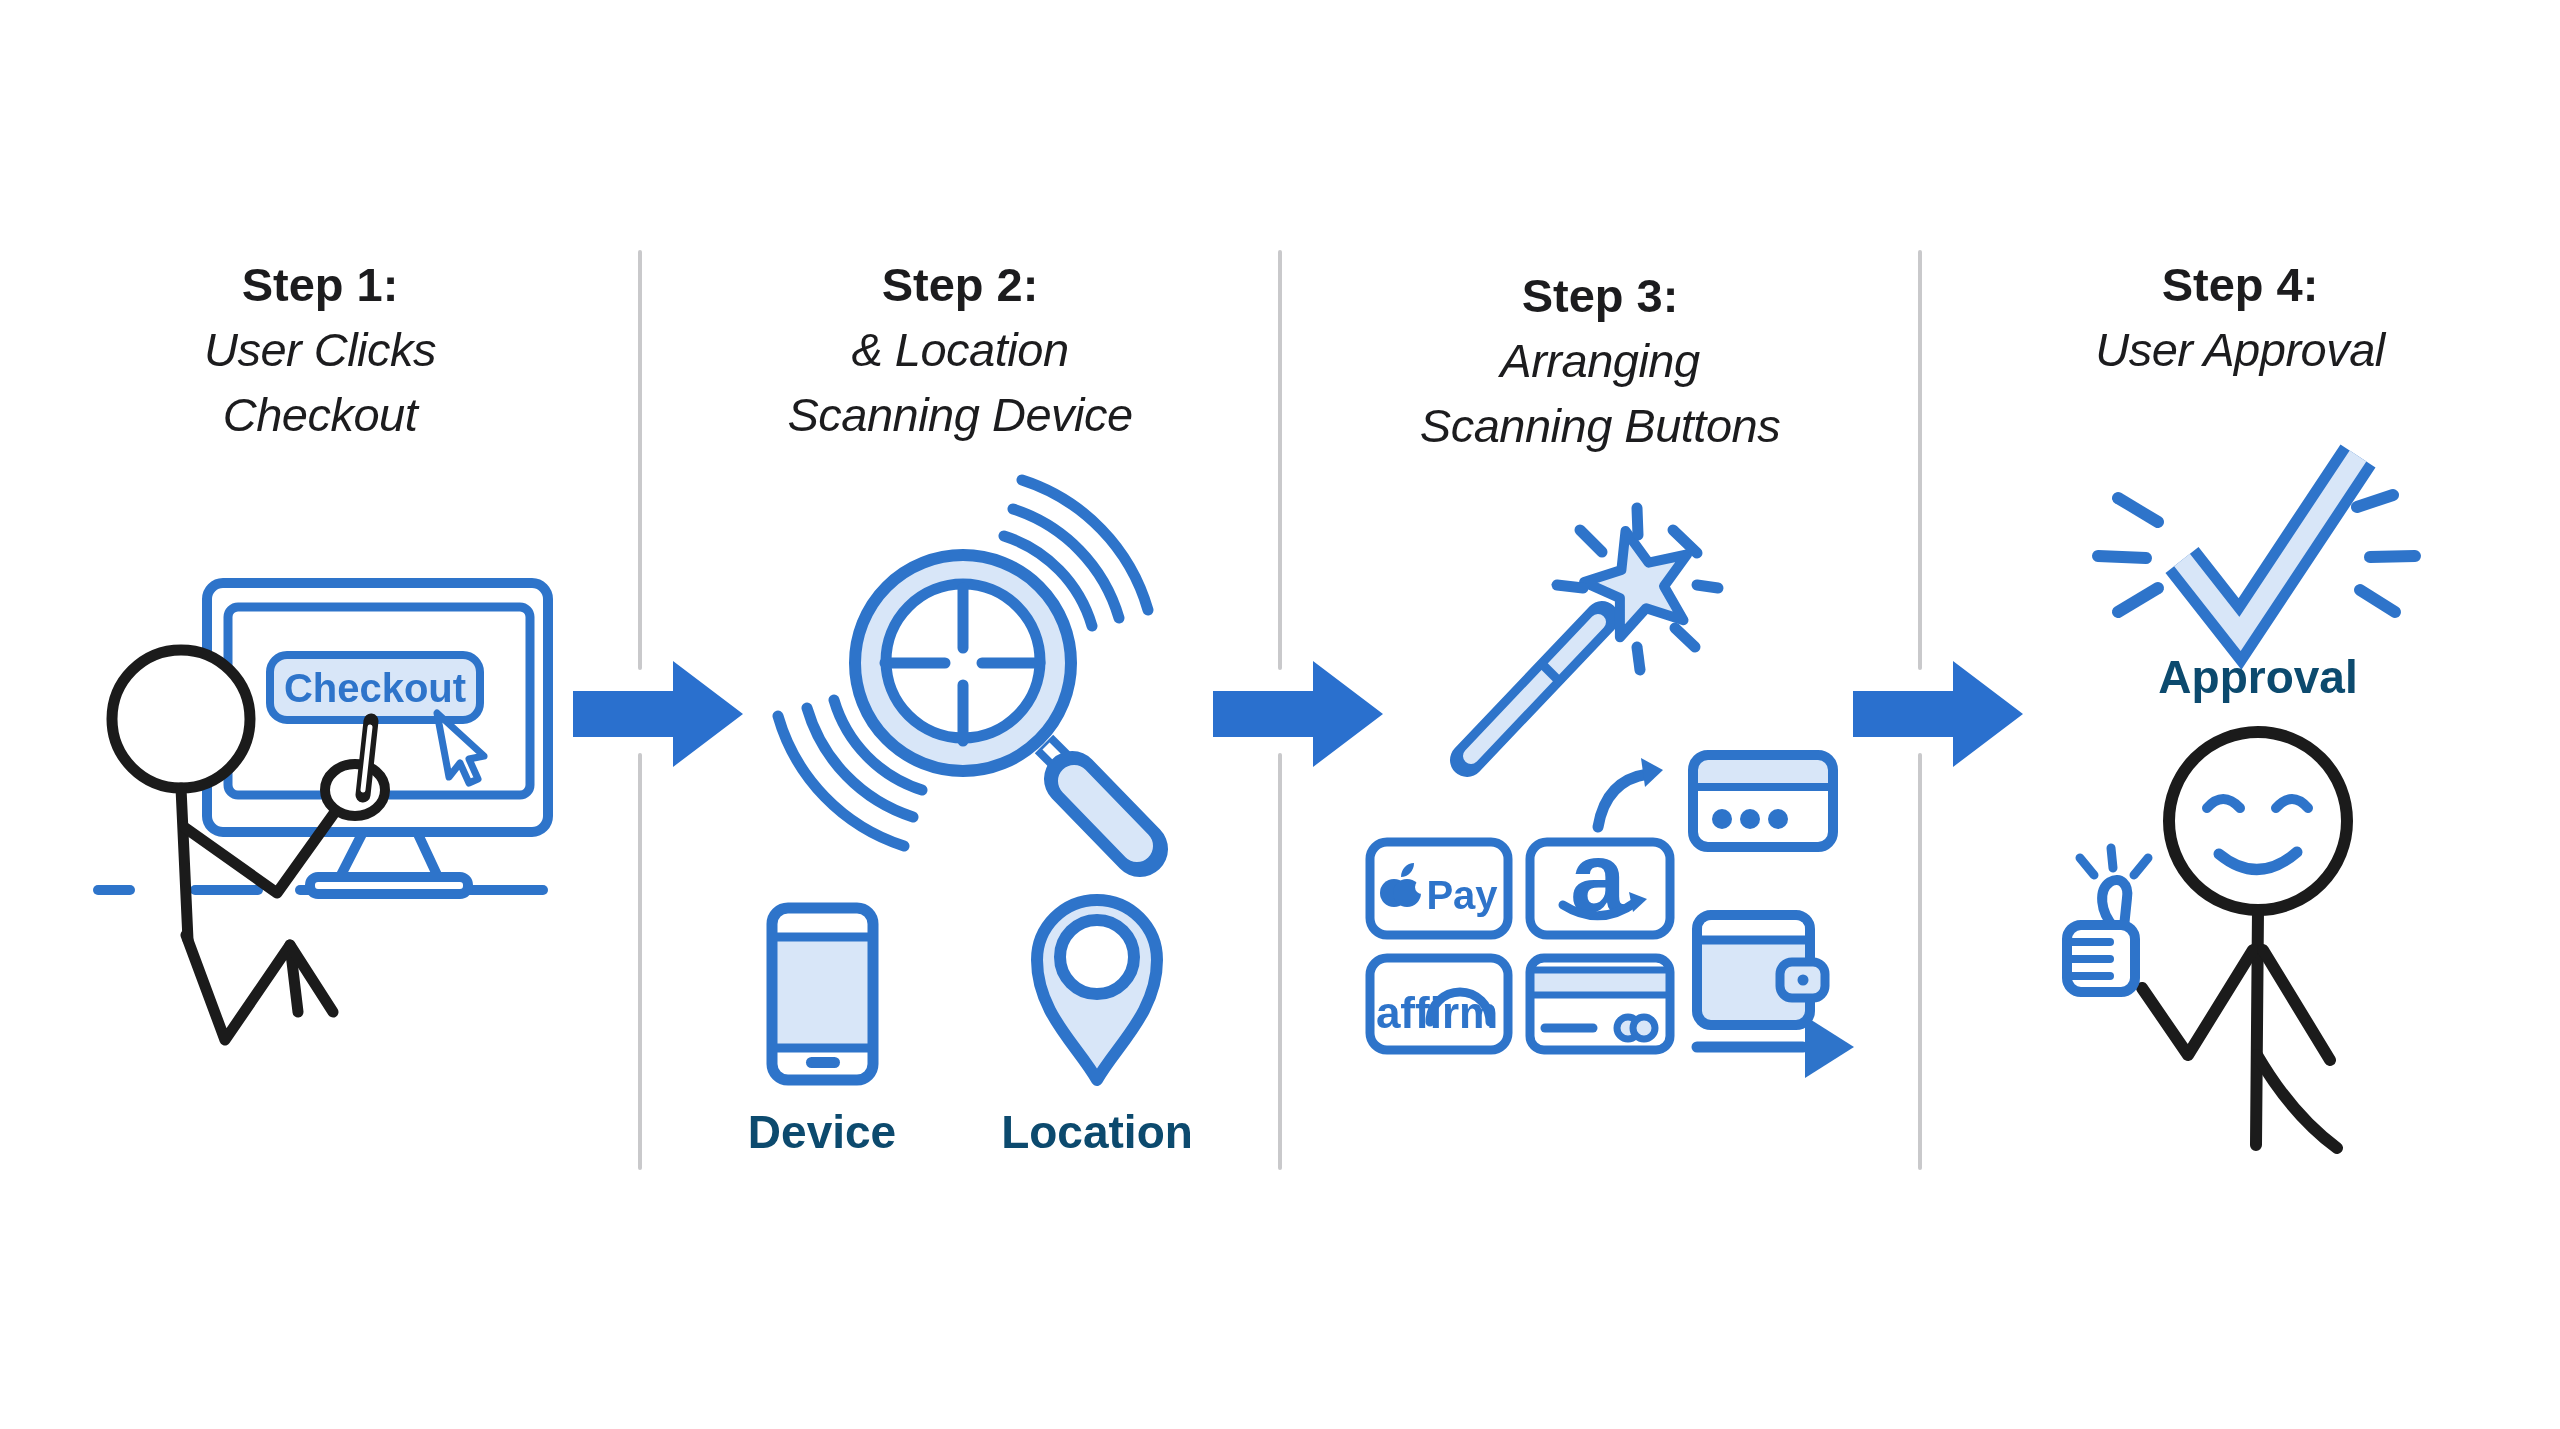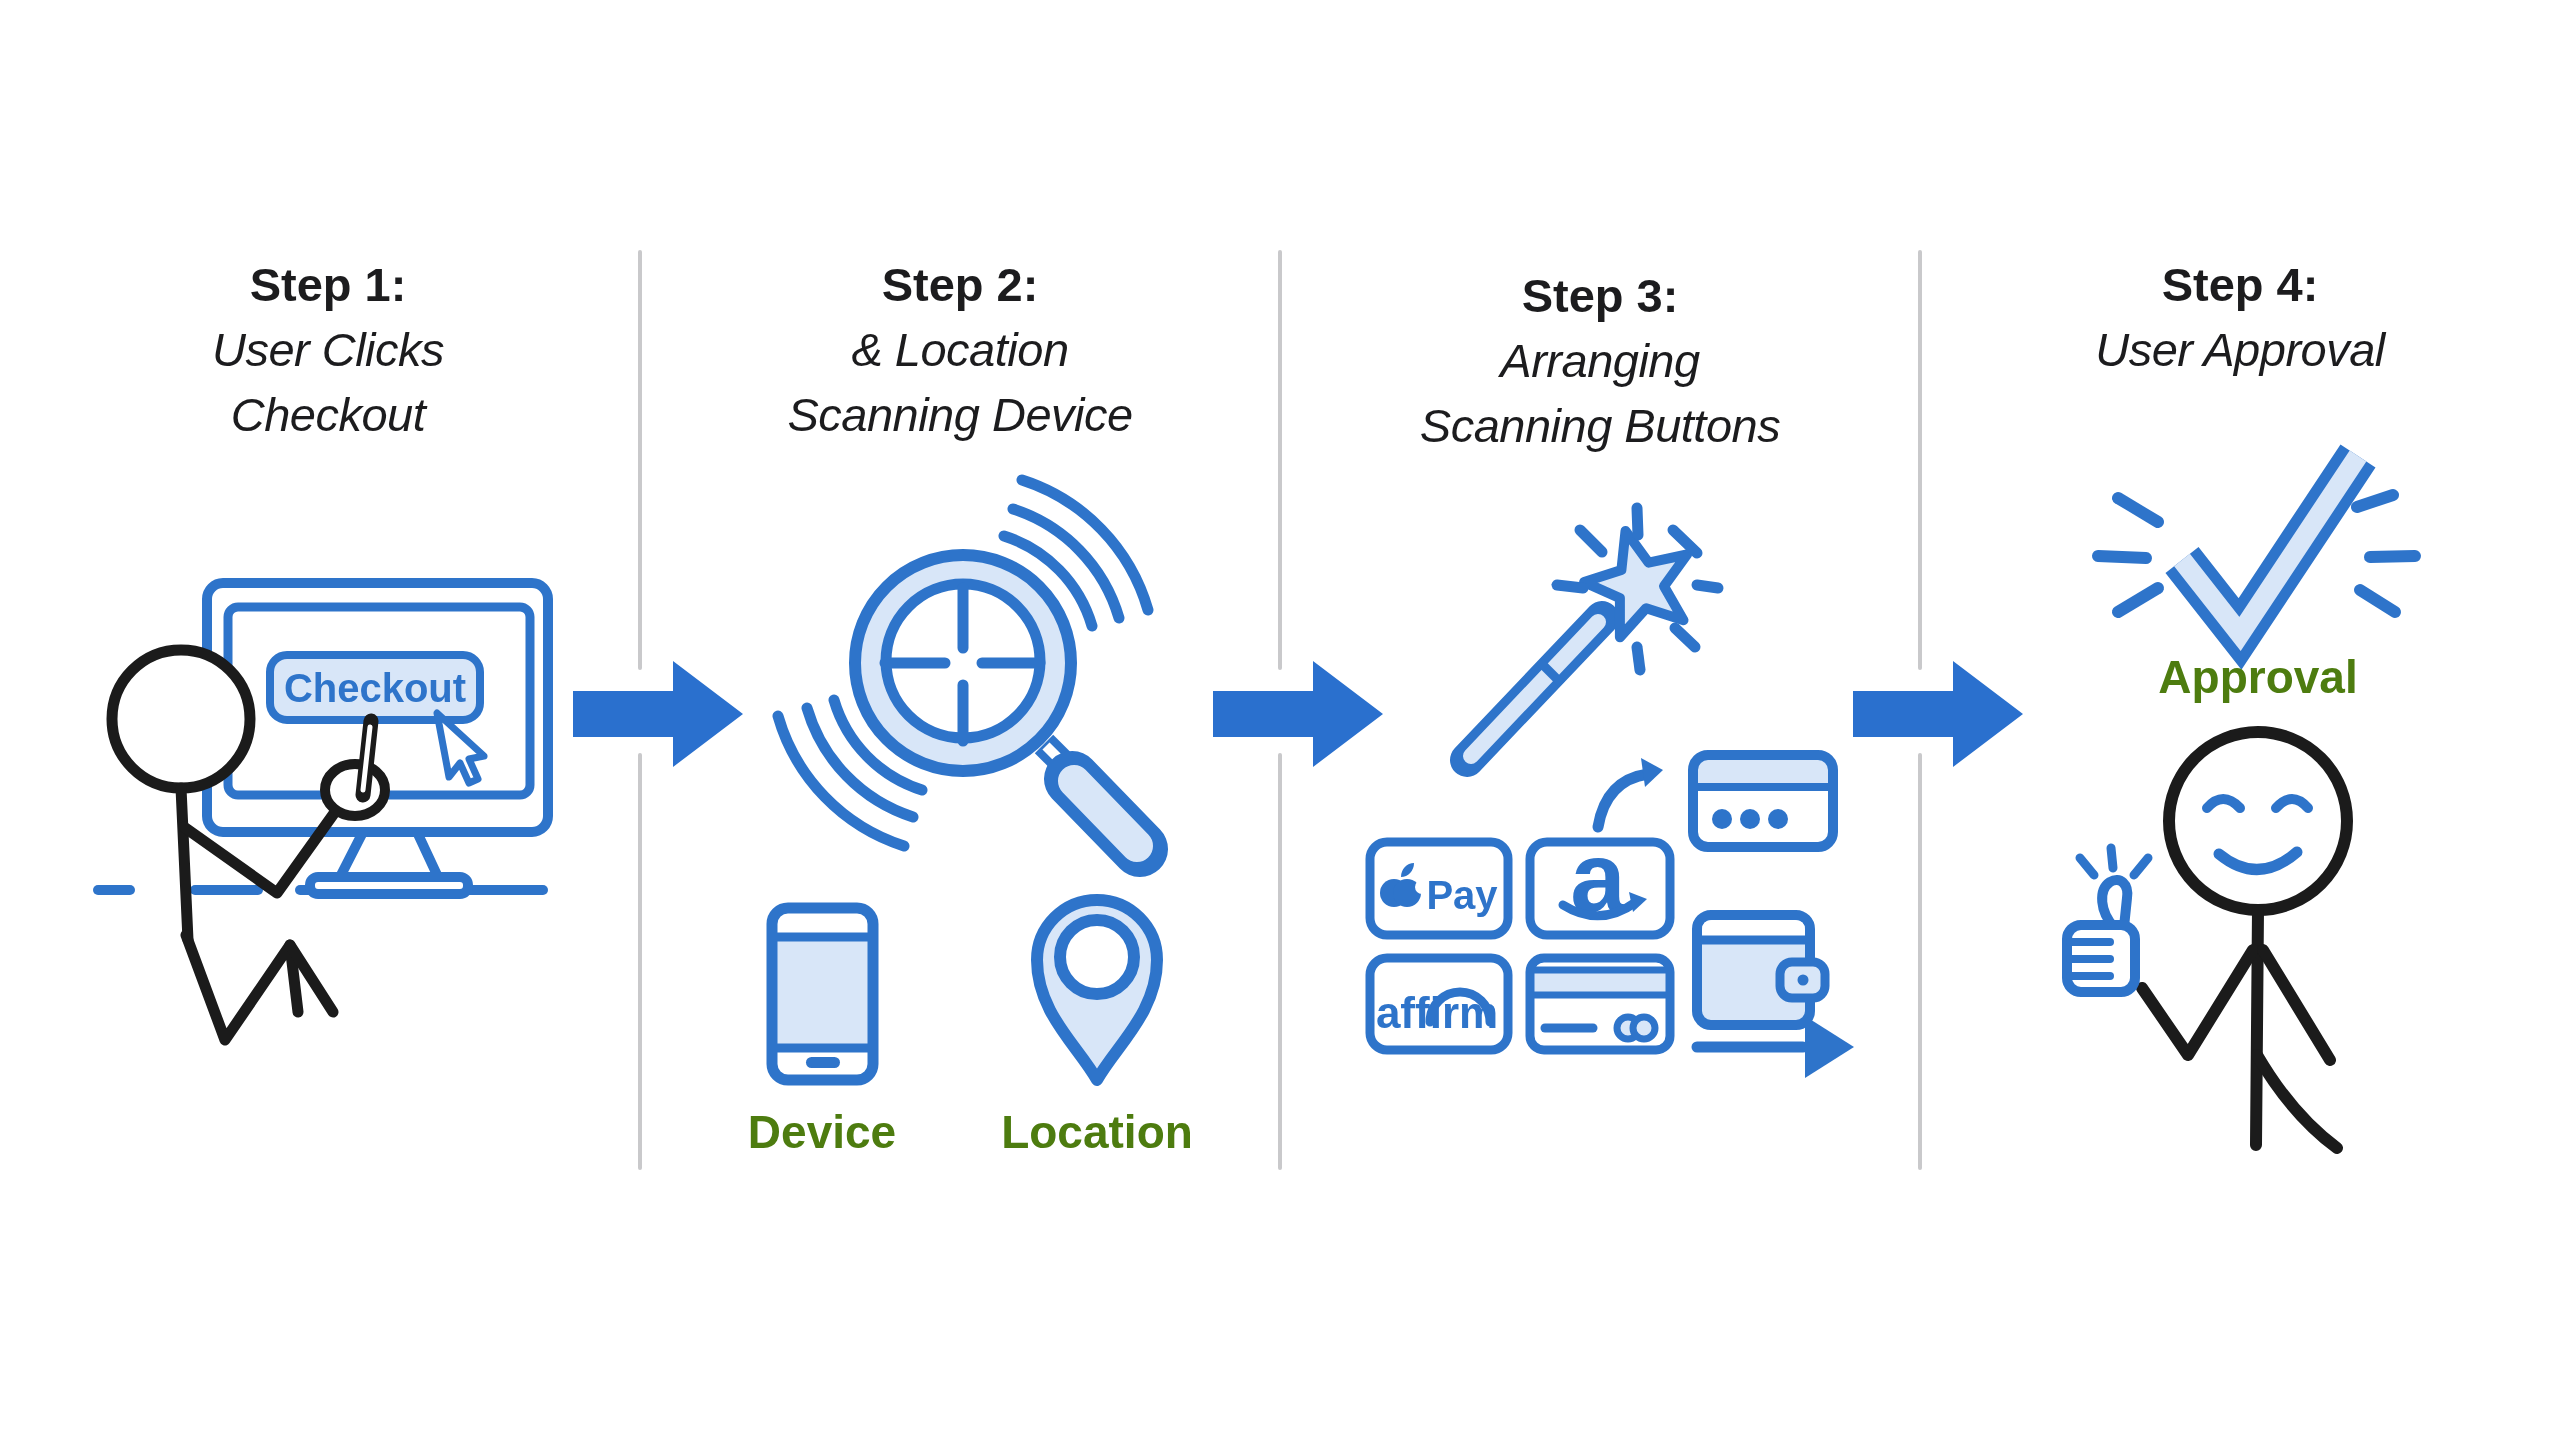--- a/index.html
+++ b/index.html
@@ -5,21 +5,21 @@
   html,body{margin:0;padding:0;background:#ffffff;}
   .canvas{position:relative;width:2560px;height:1429px;background:#ffffff;overflow:hidden;
           font-family:"Liberation Sans","DejaVu Sans",sans-serif;}
   .divider{position:absolute;width:4px;background:#c9c9cb;border-radius:2px;}
   .flow-arrow{position:absolute;width:170px;height:106px;}
   .step-title{position:absolute;top:252px;width:640px;text-align:center;color:#1c1c1e;
               font-size:47px;line-height:65px;}
   .step-title .label{font-weight:700;}
   .step-title .sub{font-weight:400;letter-spacing:-0.5px;font-style:italic;}
   .icon-label{position:absolute;transform:translateX(-50%);font-size:46px;font-weight:700;
-              color:#4d7c0f;line-height:62px;white-space:nowrap;text-align:right;}
+              color:#0c4a6e;line-height:62px;white-space:nowrap;text-align:right;}
   .illus{position:absolute;}
   svg text{font-family:"Liberation Sans","DejaVu Sans",sans-serif;}
 </style>
 </head>
 <body>
 
 <div class="canvas">
 
   <div class="divider" style="left:638px;top:250px;height:420px;"></div>
   <div class="divider" style="left:638px;top:753px;height:417px;"></div>
@@ -31,21 +31,21 @@
   <svg class="flow-arrow" style="left:573px;top:661px;" viewBox="0 0 170 106">
     <polygon points="0,30 100,30 100,0 170,53 100,106 100,76 0,76" fill="#2a70ce"></polygon>
   </svg>
   <svg class="flow-arrow" style="left:1213px;top:661px;" viewBox="0 0 170 106">
     <polygon points="0,30 100,30 100,0 170,53 100,106 100,76 0,76" fill="#2a70ce"></polygon>
   </svg>
   <svg class="flow-arrow" style="left:1853px;top:661px;" viewBox="0 0 170 106">
     <polygon points="0,30 100,30 100,0 170,53 100,106 100,76 0,76" fill="#2a70ce"></polygon>
   </svg>
 
-  <div class="step-title" style="left:8px;">
+  <div class="step-title" style="left:0px;">
     <div class="label">Step 1:</div>
     <div class="sub">User Clicks</div>
     <div class="sub">Checkout</div>
   </div>
   <div class="step-title" style="left:640px;">
     <div class="label">Step 2:</div>
     <div class="sub">&amp; Location</div>
     <div class="sub">Scanning Device</div>
   </div>
   <div class="step-title" style="left:1280px;margin-top:11px;">

